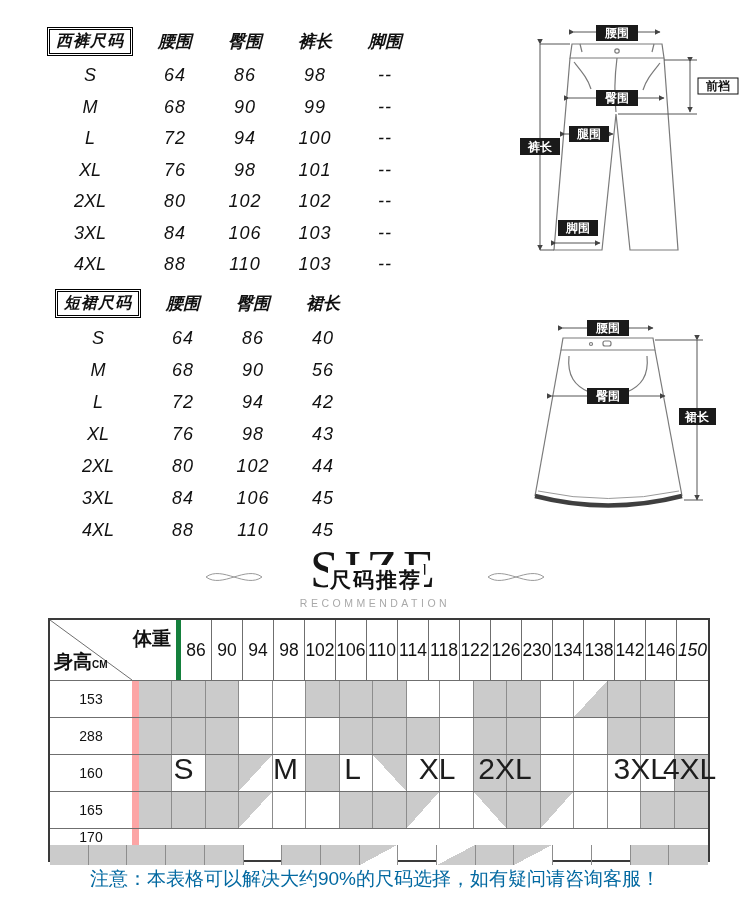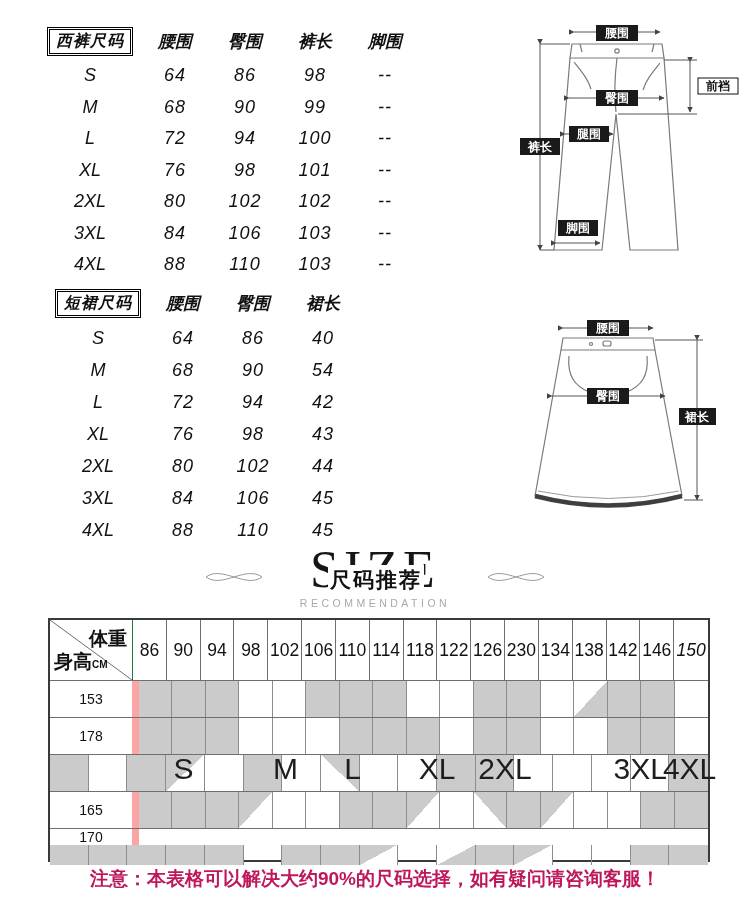--- a/index.html
+++ b/index.html
@@ -23,42 +23,42 @@
   .diagram{position:absolute;}
   
   .size-banner{position:absolute;left:0;top:545px;width:750px;display:flex;justify-content:center;align-items:center;gap:26px;}
   .size-center{position:relative;width:170px;text-align:center;}
   .size-word{font-family:"Liberation Serif","DejaVu Serif",serif;font-size:52px;line-height:50px;letter-spacing:5px;color:#161616;}
   .size-overlay{position:absolute;left:38px;top:20px;background:#fff;font-size:21px;font-weight:bold;letter-spacing:2px;padding:1px 2px;color:#111;white-space:nowrap;}
   .size-sub{font-size:10.5px;letter-spacing:3.5px;color:#a9a9a9;margin-top:2px;}
   
   .grid{position:absolute;left:48px;top:618px;width:662px;height:244px;border:2px solid #3a3a3a;box-sizing:border-box;background:#fff;}
   .g-header{display:flex;height:60px;border-bottom:1px solid #6f6f6f;}
-  .g-corner{width:82px;border-right:1px solid #15803d;position:relative;flex:none;}
+  .g-corner{width:82px;border-right:5px solid #15803d;position:relative;flex:none;padding-left:44px;}
   .g-corner svg{position:absolute;left:0;top:0;}
   .g-weight{position:absolute;right:5px;top:6px;font-size:19px;font-weight:bold;}
   .g-height{position:absolute;left:4px;bottom:5px;font-size:19px;font-weight:bold;}
   .g-height small{font-size:10px;font-weight:bold;}
   .g-weights{flex:1;display:grid;grid-template-columns:repeat(17,1fr);}
   .g-w{border-right:1px solid #6f6f6f;display:flex;align-items:center;justify-content:center;font-size:17.5px;}
   .g-w:last-child{border-right:none;font-style:italic;}
   .g-row{display:flex;height:36px;border-bottom:1px solid #6f6f6f;}
   .g-row:last-child{border-bottom:none;flex-direction:column;}
   .g-h{width:82px;flex:none;border-right:7px solid #fca5a5;display:flex;align-items:center;justify-content:center;font-size:14px;}
   .g-cells{flex:1;display:grid;grid-template-columns:repeat(17,1fr);}
   .g-c{border-right:1px solid #8d8d8d;}
   .g-c:last-child{border-right:none;}
   .g-c.g{background:#cbcbcb;}
   .g-c.tl{background:linear-gradient(to bottom right,#cbcbcb 50%,#fff 50%);}
   .g-c.tr{background:linear-gradient(to bottom left,#cbcbcb 50%,#fff 50%);}
   .g-c.br{background:linear-gradient(to top left,#cbcbcb 50%,#fff 50%);}
   .g-labels{position:absolute;left:83px;top:60px;width:575px;height:180px;pointer-events:none;}
   .g-label{position:absolute;top:72px;height:36px;line-height:34px;transform:translateX(-50%);font-size:30px;color:#1d1d1d;white-space:nowrap;}
   
-  .note{position:absolute;left:0;top:866px;width:750px;text-align:center;font-size:19px;font-weight:bold;color:#be185d;}
+  .note{position:absolute;left:0;top:866px;width:750px;text-align:center;font-size:19px;font-weight:normal;color:#0369a1;}
   
   .svg-label{font-family:"Liberation Sans","DejaVu Sans",sans-serif;font-size:12px;font-weight:bold;}
 </style>
 </head>
 <body>
 
 <div id="canvas">
 
   <div class="stable" id="pants-table" style="left:40px;top:26px;width:380px;">
     <div class="t-head">
@@ -184,21 +184,21 @@
         <div class="t-row">
           <span class="t-size">S</span>
           <span class="t-cell">64</span>
           <span class="t-cell">86</span>
           <span class="t-cell">40</span>
         </div>
         <div class="t-row">
           <span class="t-size">M</span>
           <span class="t-cell">68</span>
           <span class="t-cell">90</span>
-          <span class="t-cell">54</span>
+          <span class="t-cell">56</span>
         </div>
         <div class="t-row">
           <span class="t-size">L</span>
           <span class="t-cell">72</span>
           <span class="t-cell">94</span>
           <span class="t-cell">42</span>
         </div>
         <div class="t-row">
           <span class="t-size">XL</span>
           <span class="t-cell">76</span>
@@ -328,21 +328,21 @@
             <div class="g-c g"></div>
             <div class="g-c g"></div>
             <div class="g-c"></div>
             <div class="g-c br"></div>
             <div class="g-c g"></div>
             <div class="g-c g"></div>
             <div class="g-c"></div>
           </div>
         </div>
         <div class="g-row">
-          <div class="g-h">178</div>
+          <div class="g-h">288</div>
           <div class="g-cells">
             <div class="g-c g"></div>
             <div class="g-c g"></div>
             <div class="g-c g"></div>
             <div class="g-c"></div>
             <div class="g-c"></div>
             <div class="g-c"></div>
             <div class="g-c g"></div>
             <div class="g-c g"></div>
             <div class="g-c g"></div>
@@ -350,20 +350,21 @@
             <div class="g-c g"></div>
             <div class="g-c g"></div>
             <div class="g-c"></div>
             <div class="g-c"></div>
             <div class="g-c g"></div>
             <div class="g-c g"></div>
             <div class="g-c"></div>
           </div>
         </div>
         <div class="g-row">
+          <div class="g-h">160</div>
           <div class="g-cells">
             <div class="g-c g"></div>
             <div class="g-c"></div>
             <div class="g-c g"></div>
             <div class="g-c tl"></div>
             <div class="g-c"></div>
             <div class="g-c g"></div>
             <div class="g-c"></div>
             <div class="g-c tr"></div>
             <div class="g-c"></div>

